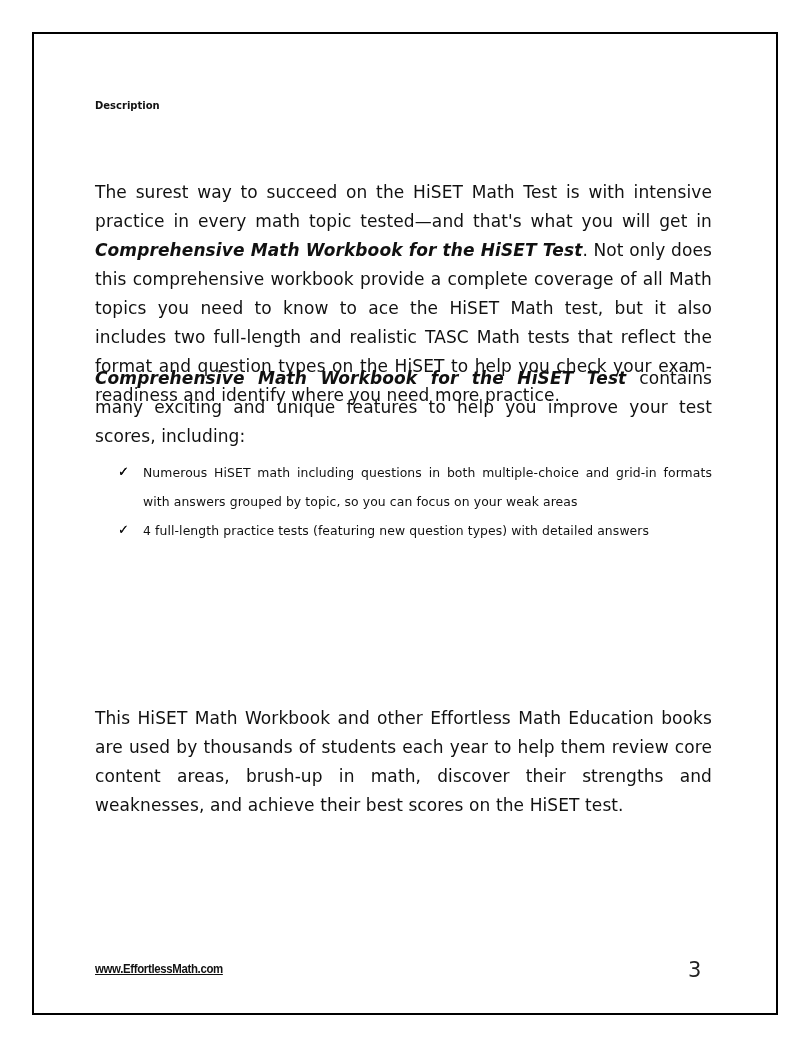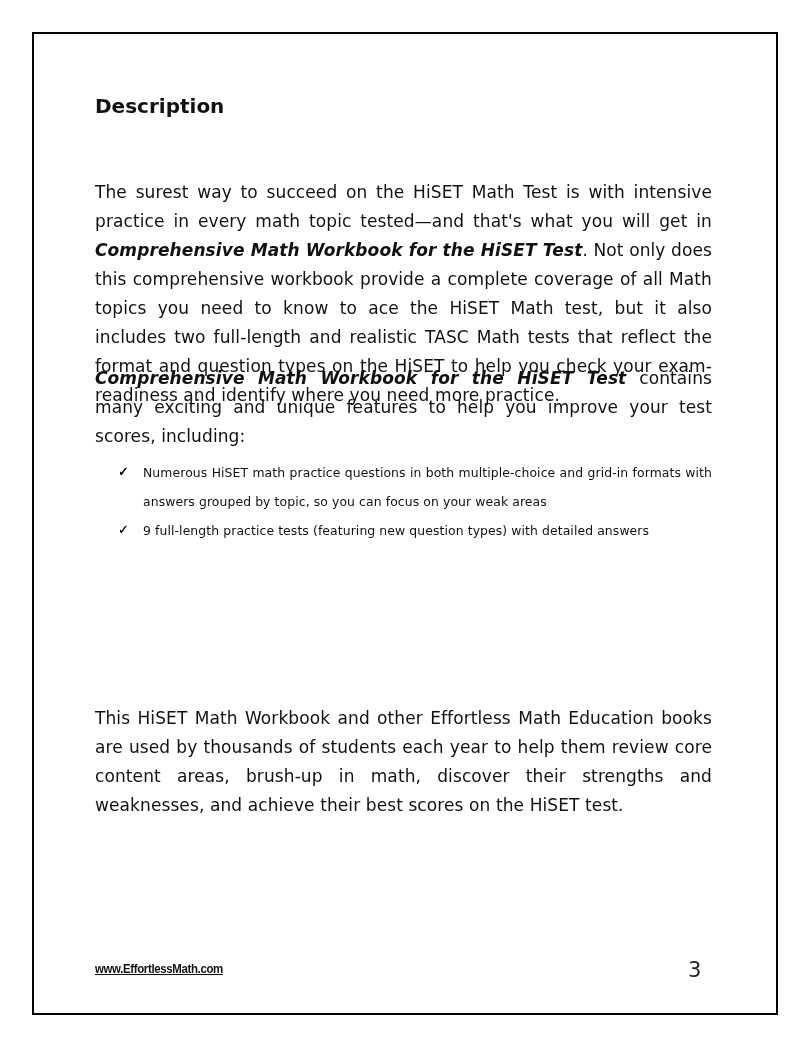--- a/index.html
+++ b/index.html
@@ -26,21 +26,21 @@
     }
     .content {
       position: absolute;
       left: 95px;
       top: 96px;
       width: 617px;
     }
     .heading {
       font-family: "DejaVu Sans", sans-serif;
       font-weight: bold;
-      font-size: 20px;
+      font-size: 10px;
       line-height: 20px;
       margin: 0;
       color: #111;
     }
     .para {
       font-size: 17px;
       line-height: 29px;
       text-align: justify;
       margin: 0;
       letter-spacing: 0.1px;
@@ -104,28 +104,28 @@
 
   <ul id="features">
     <li class="feature">
       <span class="check">✓</span>
     </li>
     <li class="feature">
       <span class="check">✓</span>
     </li>
     <li class="feature">
       <span class="check">✓</span>
-      <span>Numerous HiSET math practice questions in both multiple-choice and grid-in formats with answers grouped by topic, so you can focus on your weak areas</span>
+      <span>Numerous HiSET math including questions in both multiple-choice and grid-in formats with answers grouped by topic, so you can focus on your weak areas</span>
     </li>
     <li class="feature">
       <span class="check">✓</span>
     </li>
     <li class="feature">
       <span class="check">✓</span>
-      <span>9 full-length practice tests (featuring new question types) with detailed answers</span>
+      <span>4 full-length practice tests (featuring new question types) with detailed answers</span>
     </li>
   </ul>
 
   <p class="para" id="p3">This HiSET Math Workbook and other Effortless Math Education books are used by thousands of students each year to help them review core content areas, brush-up in math, discover their strengths and weaknesses, and achieve their best scores on the HiSET test.</p>
 </div>
 
 <a class="footer-link">www.EffortlessMath.com</a>
 <div class="page-number">3</div>
 
 </body></html>

